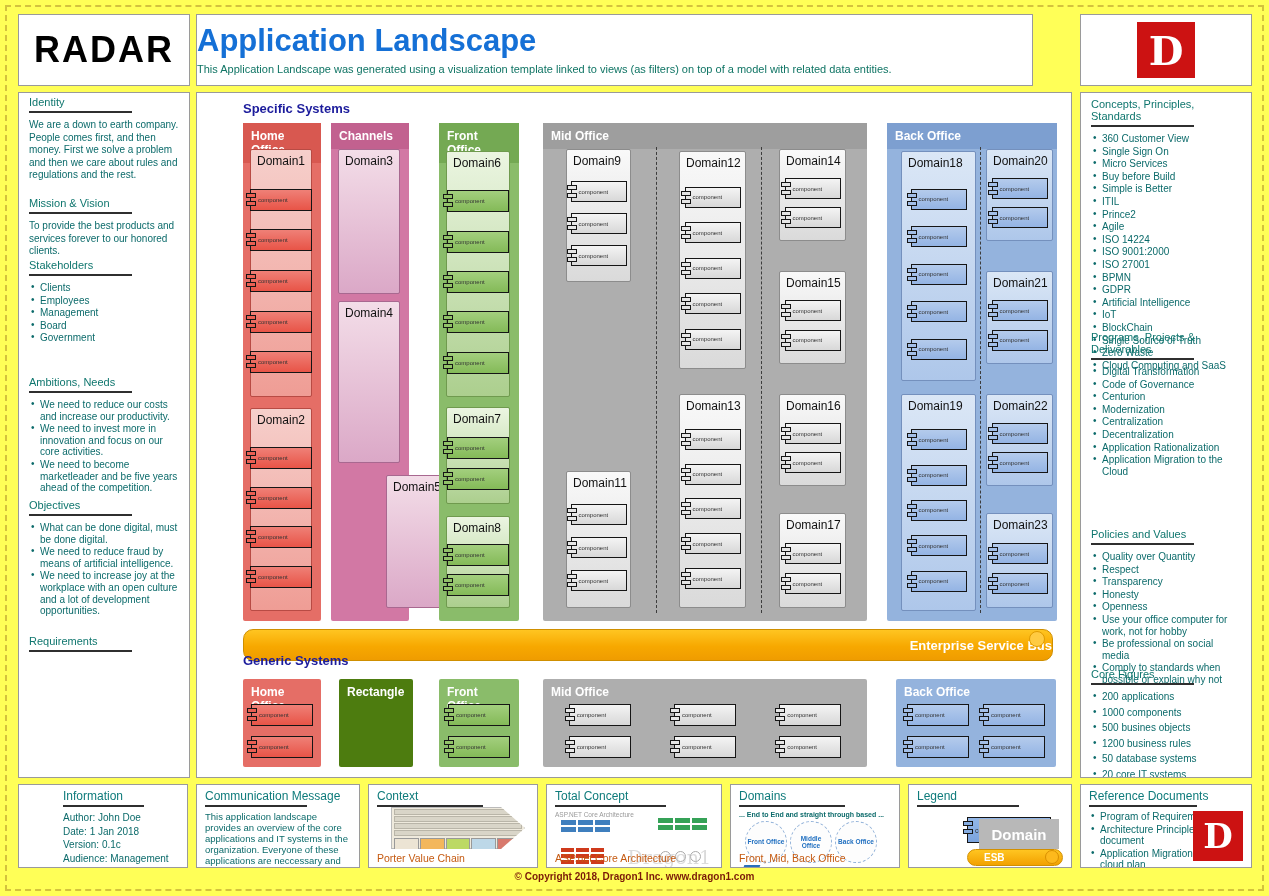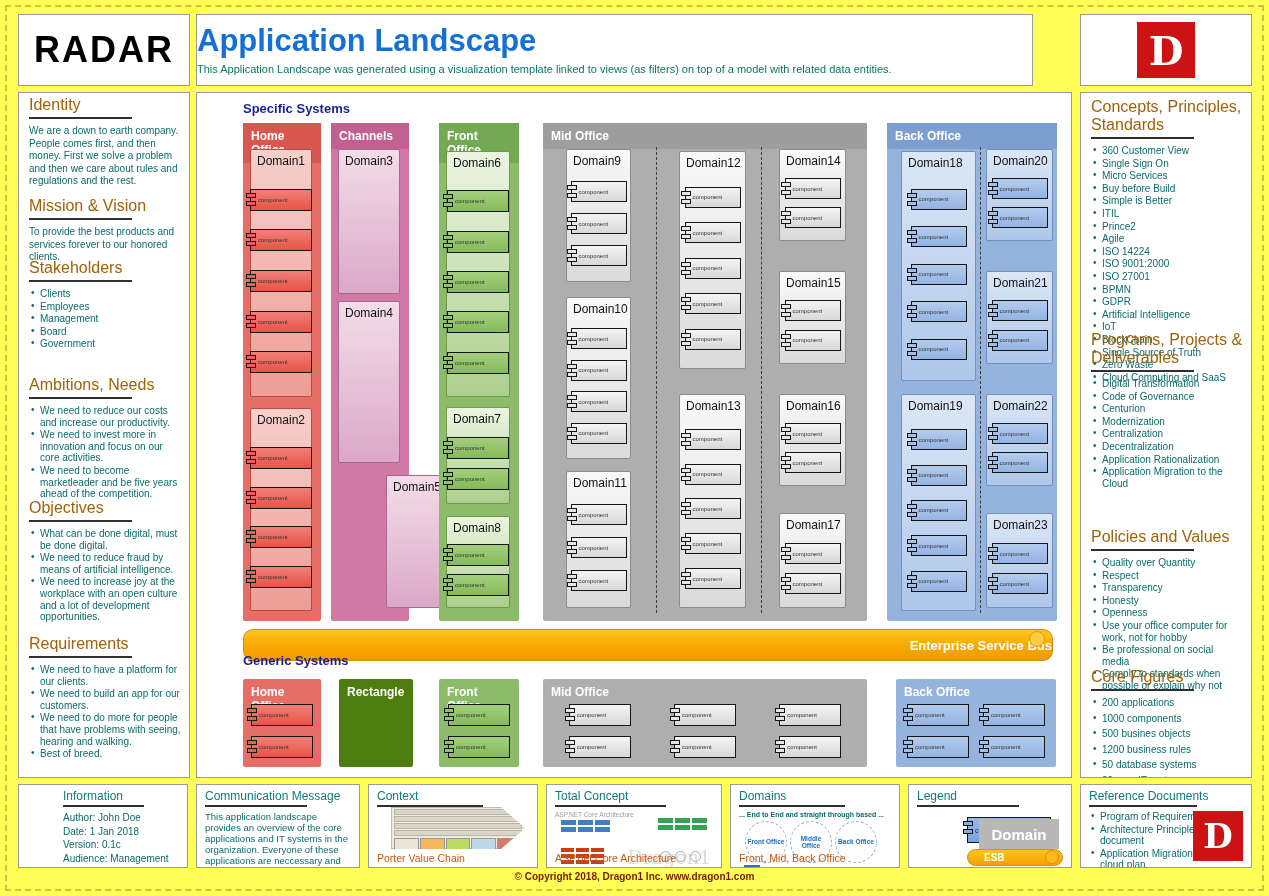--- a/index.html
+++ b/index.html
@@ -14,21 +14,21 @@
   #title-box .title{font-size:31px;font-weight:bold;color:#1570d6;margin-top:8px;}
   #title-box .subtitle{font-size:11px;color:#0f7464;margin-top:4px;}
   .dlogo{background:#cc1212;color:#fff;display:flex;align-items:center;justify-content:center;
          font-family:"DejaVu Serif", serif;font-weight:bold;}
   #logo-box{left:1080px;top:14px;width:172px;height:72px;display:flex;align-items:center;justify-content:center;}
   #logo-box .dlogo{width:58px;height:56px;font-size:40px;}
   
   #left-sidebar{left:18px;top:92px;width:172px;height:686px;}
   #right-sidebar{left:1080px;top:92px;width:172px;height:686px;}
   .section{position:absolute;left:10px;right:8px;}
-  .sec-title{font-size:16px;color:#a16207;}
+  .sec-title{font-size:11px;color:#0f766e;}
   .sec-underline{width:68%;border-bottom:2px solid #2f2f2f;margin:3px 0 6px 0;}
   .sec-text{font-size:10px;line-height:1.25;color:#0c6b6b;}
   .sec-list{margin:0;padding:0;list-style:none;}
   .sec-list li{font-size:10px;line-height:1.16;color:#0c6b6b;padding-left:11px;position:relative;margin-bottom:1px;}
   .sec-list li::before{content:"•";position:absolute;left:2px;top:-1px;color:#0c6b6b;}
   #right-sidebar .section.spaced li{margin-bottom:4px;}
   
   #main{left:196px;top:92px;width:876px;height:686px;}
   .zone-label{position:absolute;font-size:13px;font-weight:bold;color:#1c1c9c;}
   .sys-col{position:absolute;top:30px;height:498px;border-radius:2px;box-sizing:border-box;}
@@ -161,26 +161,20 @@
       <div class="sec-underline"></div>
       <ul class="sec-list">
         <li>What can be done digital, must be done digital.</li>
         <li>We need to reduce fraud by means of artificial intelligence.</li>
         <li>We need to increase joy at the workplace with an open culture and a lot of development opportunities.</li>
       </ul>
     </div>
     <div class="section" style="top: 542px;">
       <div class="sec-title">Requirements</div>
       <div class="sec-underline"></div>
-      <ul class="sec-list">
-        <li>We need to have a platform for our clients.</li>
-        <li>We need to build an app for our customers.</li>
-        <li>We need to do more for people that have problems with seeing, hearing and walking.</li>
-        <li>Best of breed.</li>
-      </ul>
     </div>
   </div>
 <div class="panel" id="right-sidebar">
     <div class="section" style="top: 5px;">
       <div class="sec-title">Concepts, Principles, Standards</div>
       <div class="sec-underline"></div>
       <ul class="sec-list">
         <li>360 Customer View</li>
         <li>Single Sign On</li>
         <li>Micro Services</li>
@@ -356,37 +350,20 @@
               <div class="comp-label">component</div>
             </div>
             <div class="comp comp-sm" style="background: linear-gradient(rgb(244, 244, 244), rgb(216, 216, 216)); --cb: #e6e6e6;">
               <div class="comp-label">component</div>
             </div>
             <div class="comp comp-sm" style="background: linear-gradient(rgb(244, 244, 244), rgb(216, 216, 216)); --cb: #e6e6e6;">
               <div class="comp-label">component</div>
             </div>
           </div>
         </div>
-        <div class="domain" style="top: 174px; height: 162px; left: 23px; width: 65px; background: linear-gradient(rgb(249, 249, 249), rgb(218, 218, 218)); border-color: rgb(140, 140, 140);">
-          <div class="domain-label">Domain10</div>
-          <div class="domain-comps">
-            <div class="comp comp-sm" style="background: linear-gradient(rgb(244, 244, 244), rgb(216, 216, 216)); --cb: #e6e6e6;">
-              <div class="comp-label">component</div>
-            </div>
-            <div class="comp comp-sm" style="background: linear-gradient(rgb(244, 244, 244), rgb(216, 216, 216)); --cb: #e6e6e6;">
-              <div class="comp-label">component</div>
-            </div>
-            <div class="comp comp-sm" style="background: linear-gradient(rgb(244, 244, 244), rgb(216, 216, 216)); --cb: #e6e6e6;">
-              <div class="comp-label">component</div>
-            </div>
-            <div class="comp comp-sm" style="background: linear-gradient(rgb(244, 244, 244), rgb(216, 216, 216)); --cb: #e6e6e6;">
-              <div class="comp-label">component</div>
-            </div>
-          </div>
-        </div>
         <div class="domain" style="top: 348px; height: 137px; left: 23px; width: 65px; background: linear-gradient(rgb(249, 249, 249), rgb(218, 218, 218)); border-color: rgb(140, 140, 140);">
           <div class="domain-label">Domain11</div>
           <div class="domain-comps">
             <div class="comp comp-sm" style="background: linear-gradient(rgb(244, 244, 244), rgb(216, 216, 216)); --cb: #e6e6e6;">
               <div class="comp-label">component</div>
             </div>
             <div class="comp comp-sm" style="background: linear-gradient(rgb(244, 244, 244), rgb(216, 216, 216)); --cb: #e6e6e6;">
               <div class="comp-label">component</div>
             </div>
             <div class="comp comp-sm" style="background: linear-gradient(rgb(244, 244, 244), rgb(216, 216, 216)); --cb: #e6e6e6;">

